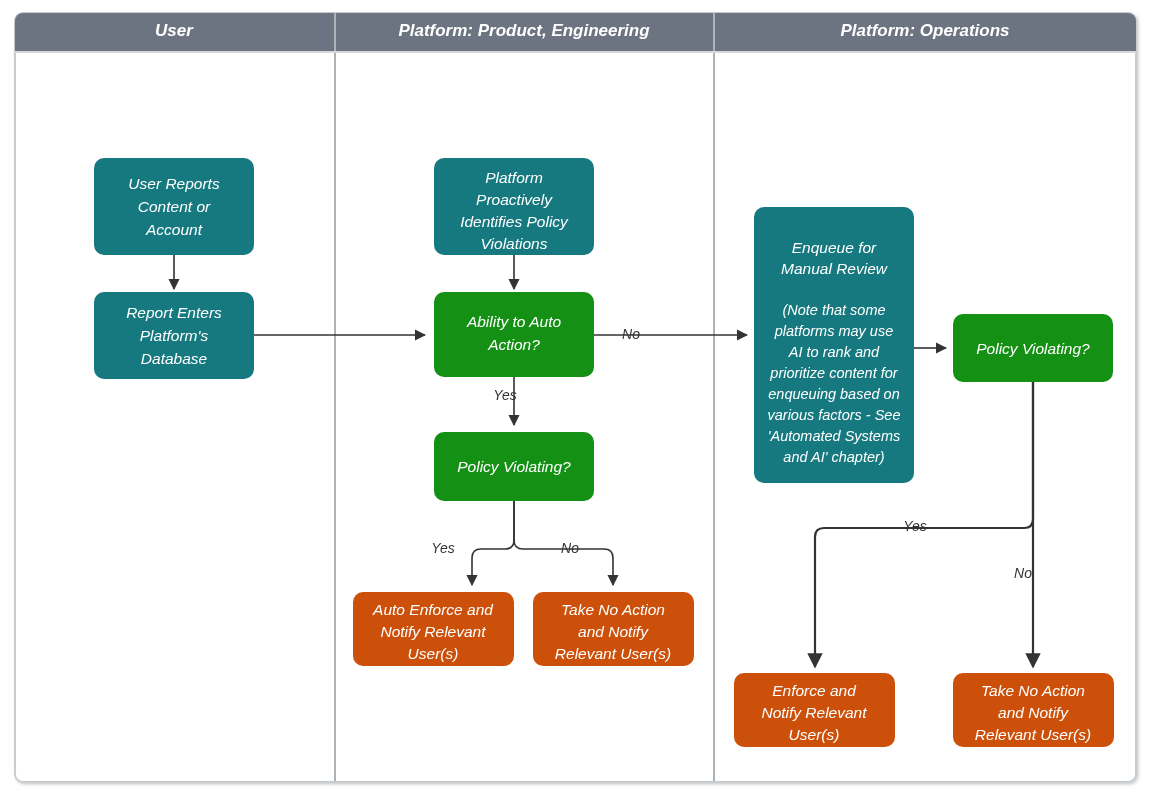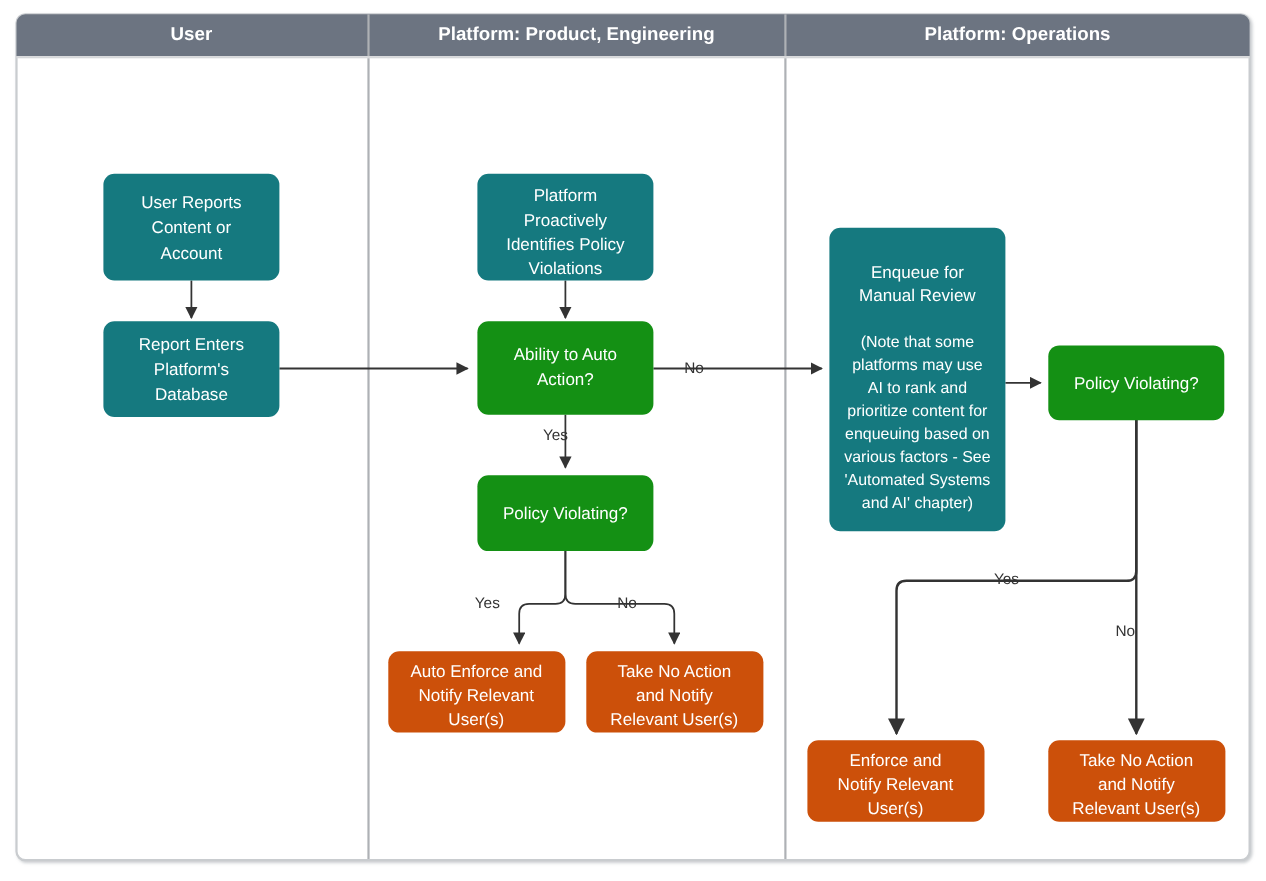--- a/index.html
+++ b/index.html
@@ -9,20 +9,21 @@
   }
   body {
     font-family: "Liberation Sans", sans-serif;
   }
   #canvas {
     position: relative;
     width: 1151px;
     height: 801px;
     background: #ffffff;
     overflow: hidden;
+    font-style: italic;
   }
   svg.flow {
     position: absolute;
     left: 0;
     top: 0;
     width: 1151px;
     height: 801px;
   }
   .lane-header-text {
     font-family: "Liberation Sans", sans-serif;

